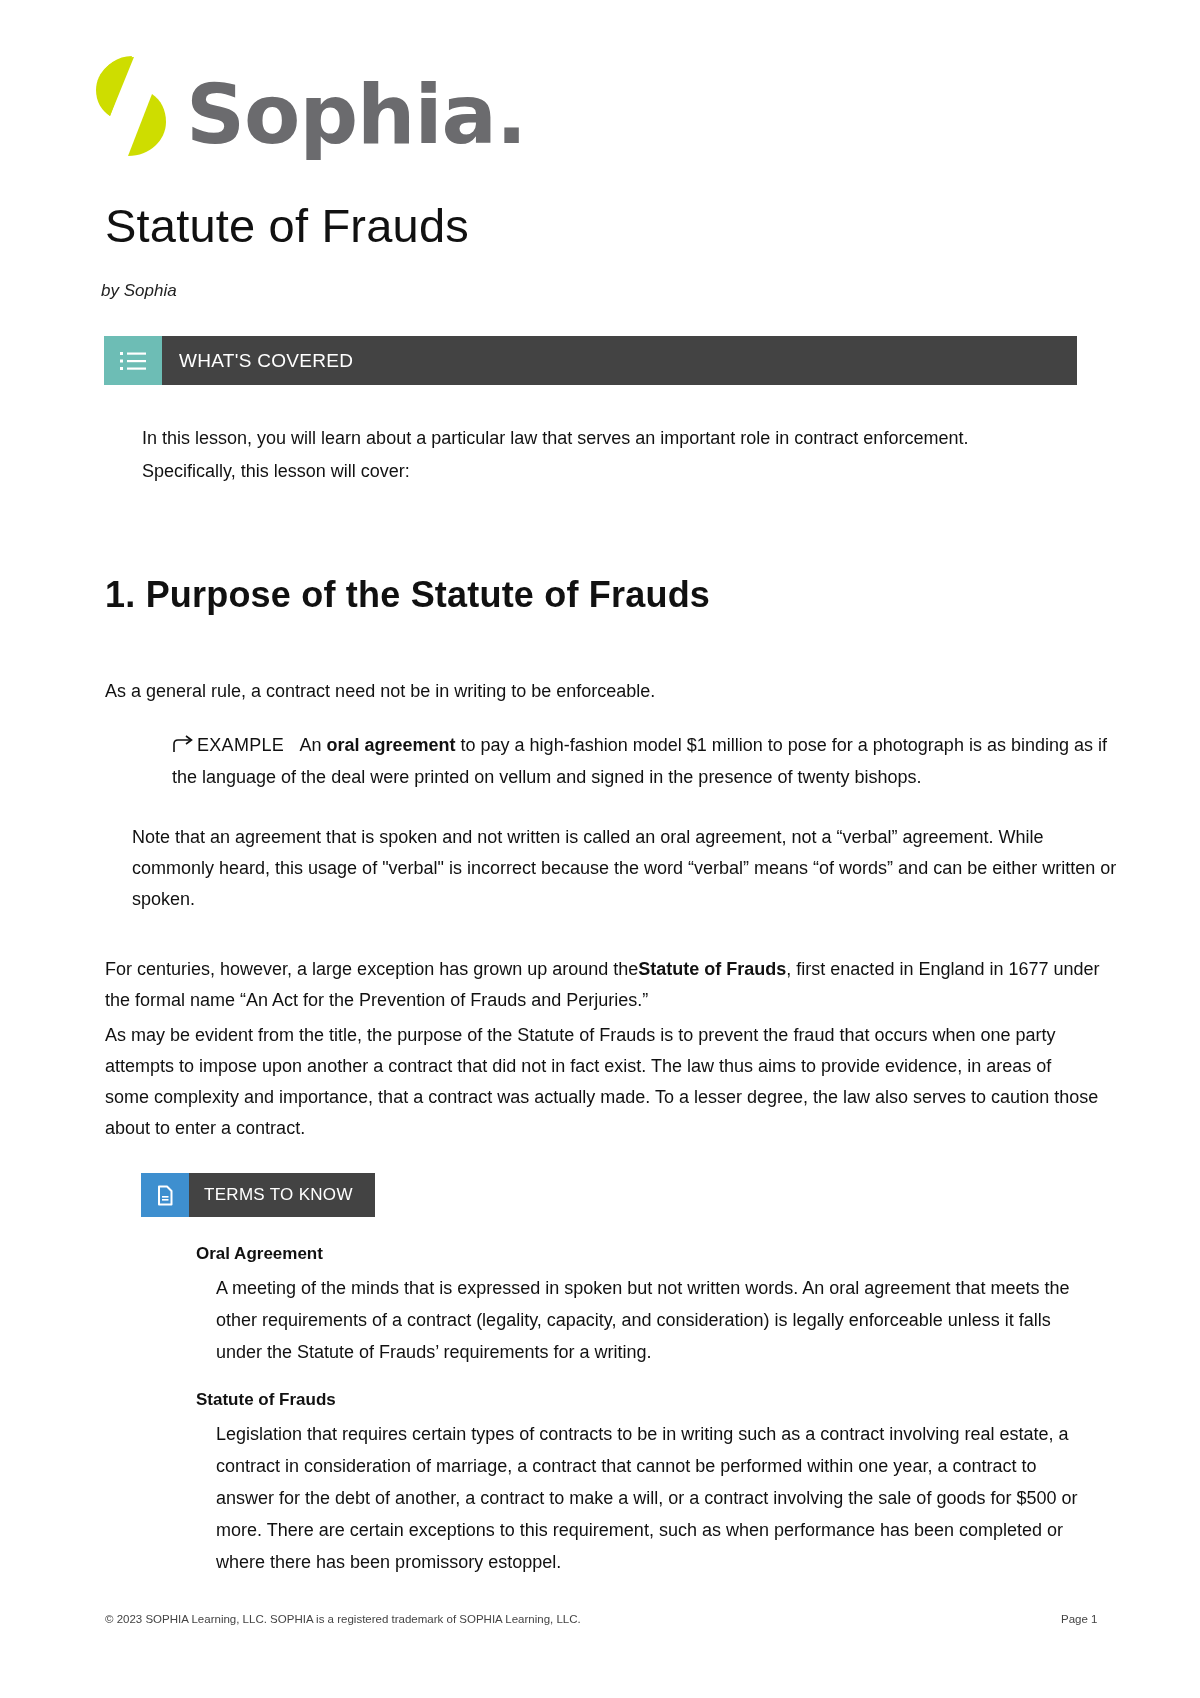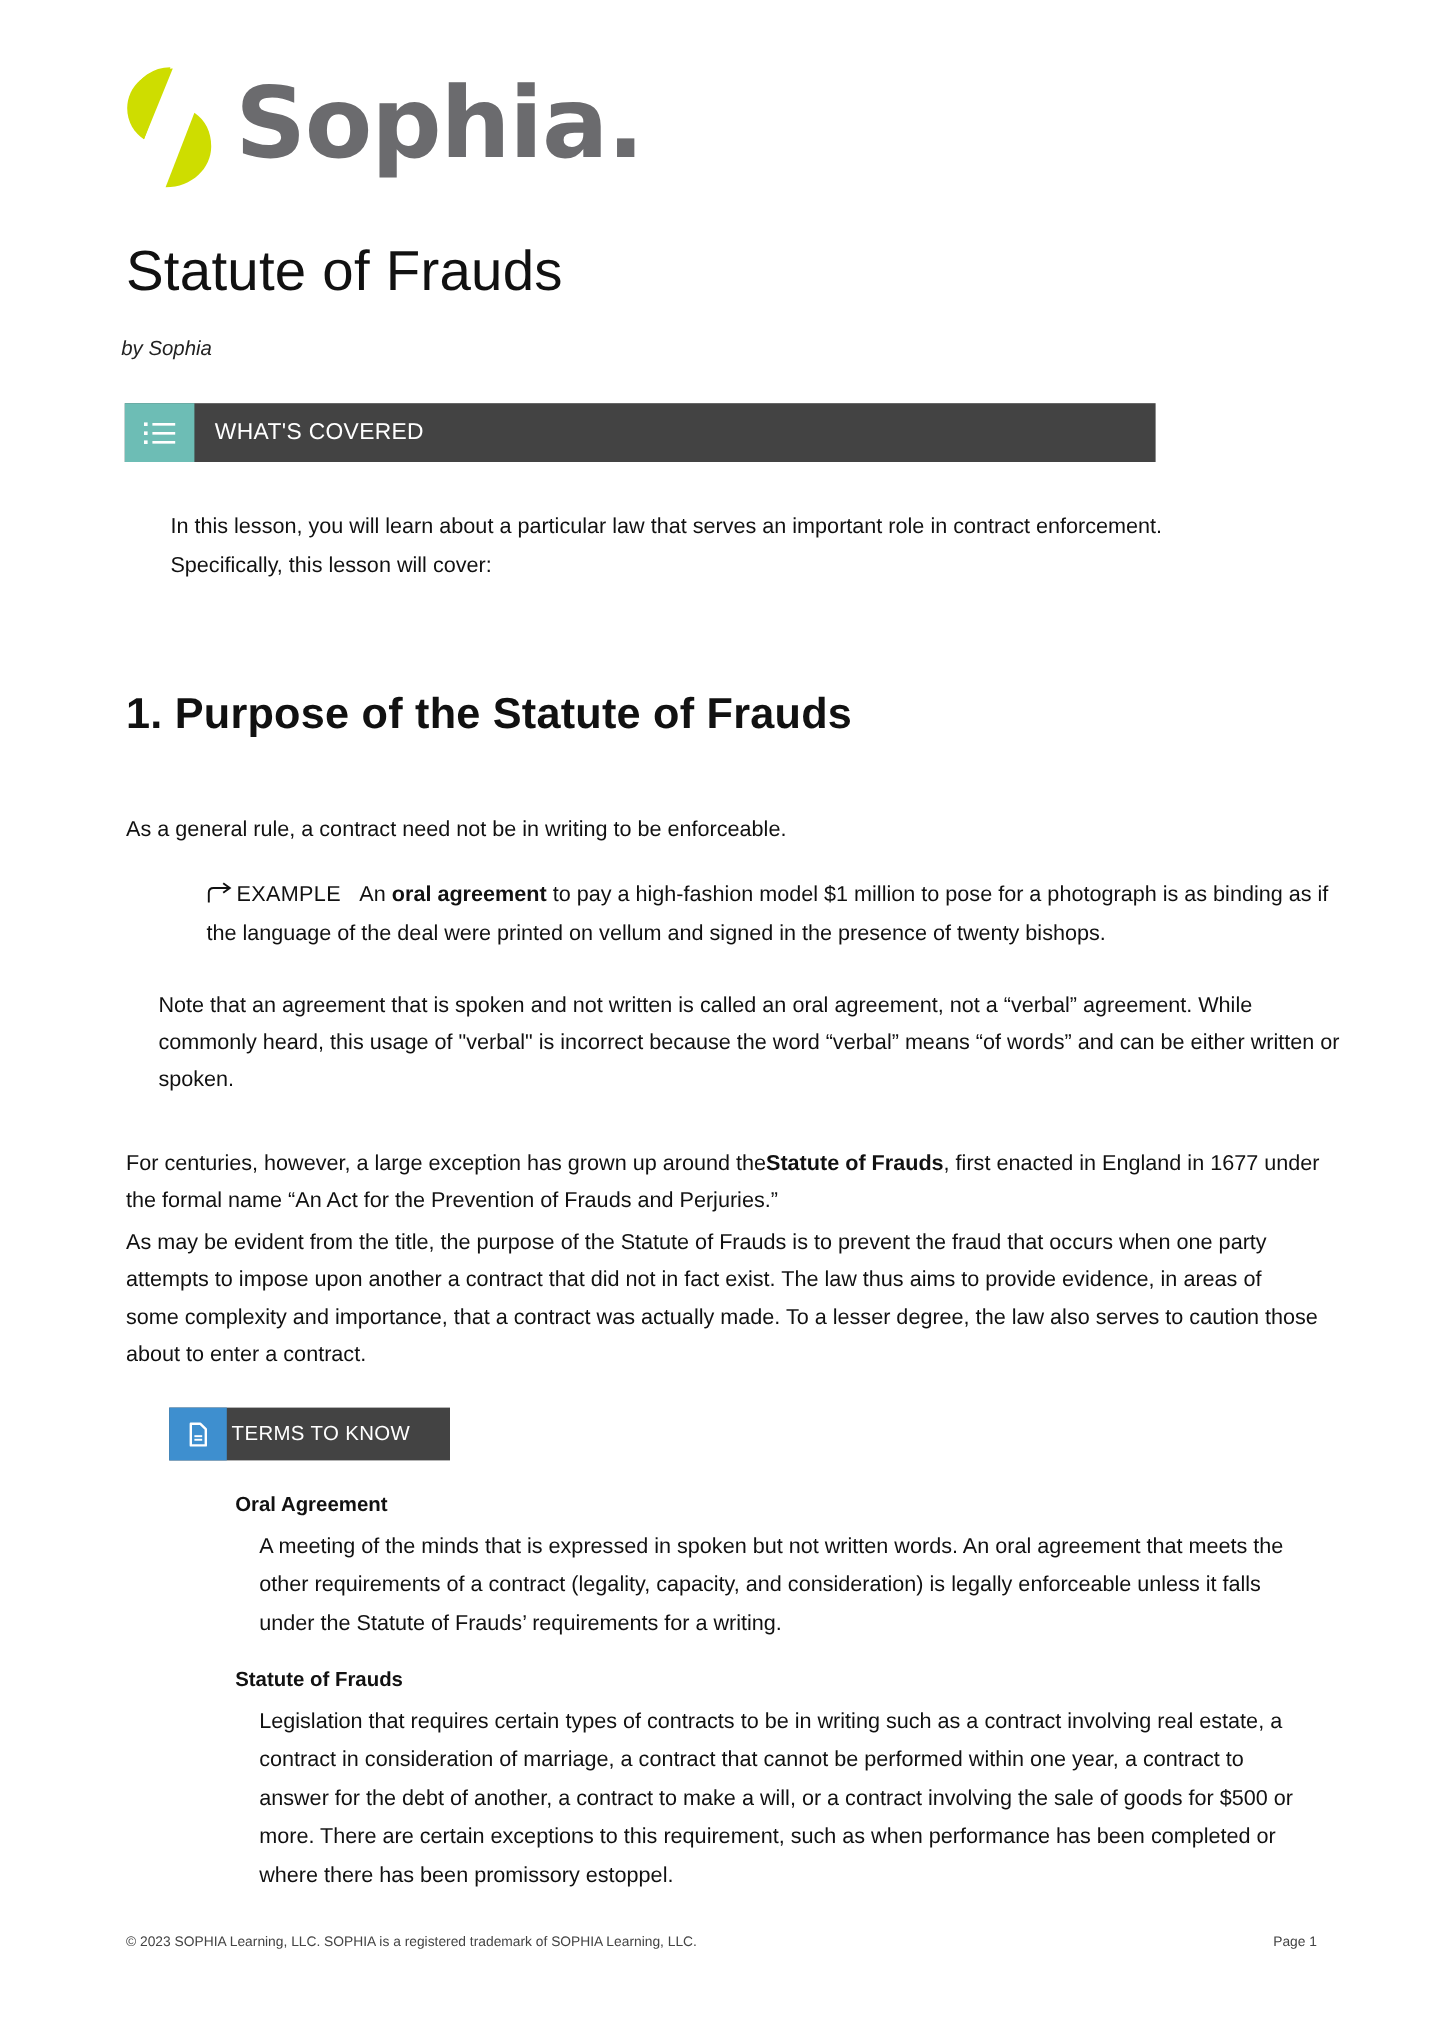--- a/index.html
+++ b/index.html
@@ -17,24 +17,24 @@
   }
   .page {
     position: absolute;
     left: 0; top: 0;
     width: 1200px; height: 1698px;
   }
 
   
   .logo {
     position: absolute;
-    left: 104px; top: 54px;
+    left: 94px; top: 54px;
     height: 104px;
     display: flex;
-    align-items: center;
+    align-items: flex-end;
   }
   .logo svg { display: block; }
   .logo-word {
     margin-left: 18px;
     font-family: "DejaVu Sans", sans-serif;
     font-weight: bold;
     font-size: 82px;
     letter-spacing: -1px;
     color: #6b6b6e;
     line-height: 1;
@@ -59,21 +59,21 @@
     left: 101px; top: 281px;
     font-style: italic;
     font-size: 17px;
     color: #222;
   }
 
   
   .covered-bar {
     position: absolute;
     left: 104px; top: 336px;
-    width: 859px; height: 49px;
+    width: 973px; height: 49px;
     display: flex;
     background: #434343;
   }
   .covered-icon-box {
     width: 58px; height: 49px;
     background: #6dbdb5;
     display: flex; align-items: center; justify-content: center;
   }
   .covered-label {
     color: #ffffff;
@@ -141,21 +141,21 @@
   }
   .terms-icon-box {
     width: 48px; height: 44px;
     background: #3e8fcf;
     display: flex; align-items: center; justify-content: center;
   }
   .terms-label {
     color: #ffffff;
     font-size: 17px;
     line-height: 44px;
-    padding-left: 4px;
+    padding-left: 15px;
     letter-spacing: 0.3px;
   }
 
   .term {
     position: absolute;
     left: 196px;
     width: 900px;
   }
   .term-name {
     font-weight: bold;

